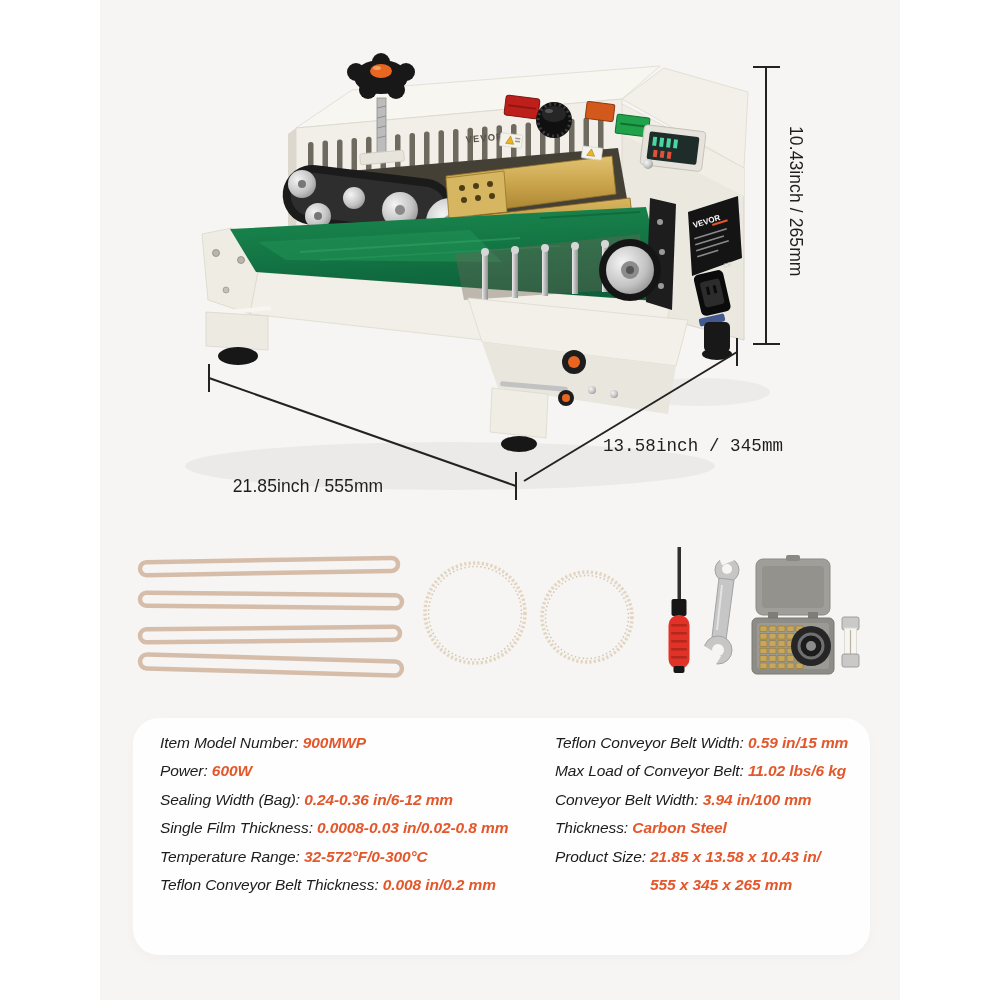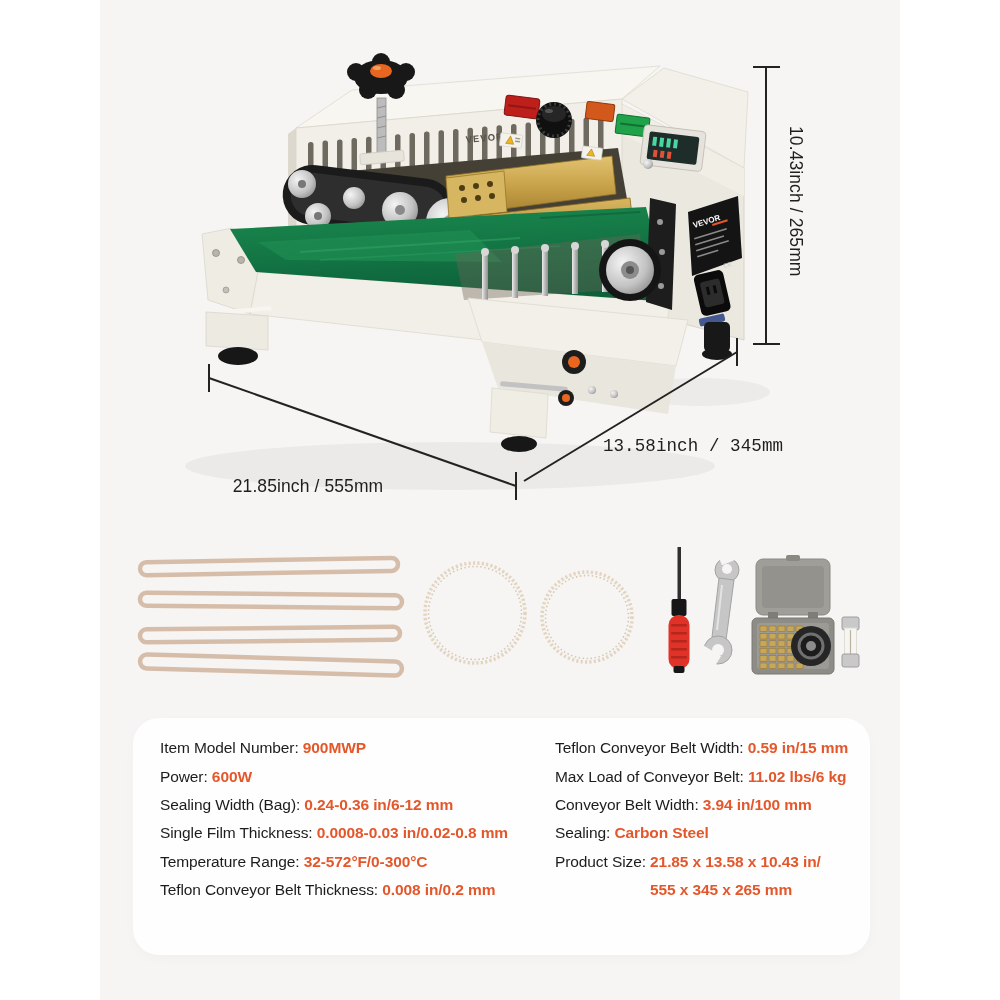--- a/index.html
+++ b/index.html
@@ -9,21 +9,21 @@
   svg.scene{position:absolute;left:0;top:0;width:1000px;height:1000px;display:block;}
   svg text{font-family:"Liberation Sans","DejaVu Sans",sans-serif;}
   .dim{position:absolute;color:#1e1e1e;font-size:17.5px;letter-spacing:.1px;}
   .dim-h{left:780px;top:95px;width:30px;height:212px;display:flex;align-items:center;justify-content:center;writing-mode:vertical-rl;}
   .dim-w{left:217px;top:452px;width:182px;text-align:center;margin-top:24px;}
   .dim-d{left:602px;top:436px;width:182px;text-align:center;font-family:Liberation Mono, monospace;}
   .spec-card{position:absolute;left:133px;top:718px;width:737px;height:237px;background:#fefefe;border-radius:26px;box-shadow:0 4px 12px rgba(0,0,0,.025);}
   .col{position:absolute;top:16px;}
   .col-left{left:27px;}
   .col-right{left:422px;}
-  .row{height:28.4px;display:flex;align-items:center;font-size:15.5px;color:#1c1c1c;white-space:nowrap;letter-spacing:-.1px;}
+  .row{height:28.4px;display:flex;align-items:flex-start;font-size:15.5px;color:#1c1c1c;white-space:nowrap;letter-spacing:-.1px;font-style:italic;}
   .row .lbl{white-space:pre;font-weight:500;}
   .row .val{color:var(--accent,#e4572b);font-weight:700;}
   .row.indent{padding-left:95px;}
 </style>
 </head>
 <body>
 
 <div class="stage">
   <div class="canvas"></div>
 
@@ -417,21 +417,21 @@
         </div>
       <div class="row">
           <span class="lbl">Max Load of Conveyor Belt: </span>
           <span class="val">11.02 lbs/6 kg</span>
         </div>
       <div class="row">
           <span class="lbl">Conveyor Belt Width: </span>
           <span class="val">3.94 in/100 mm</span>
         </div>
       <div class="row">
-          <span class="lbl">Sealing: </span>
+          <span class="lbl">Thickness: </span>
           <span class="val">Carbon Steel</span>
         </div>
       <div class="row">
           <span class="lbl">Product Size: </span>
           <span class="val">21.85 x 13.58 x 10.43 in/</span>
         </div>
       <div class="row indent">
           <span class="lbl"></span>
           <span class="val">555 x 345 x 265 mm</span>
         </div>

